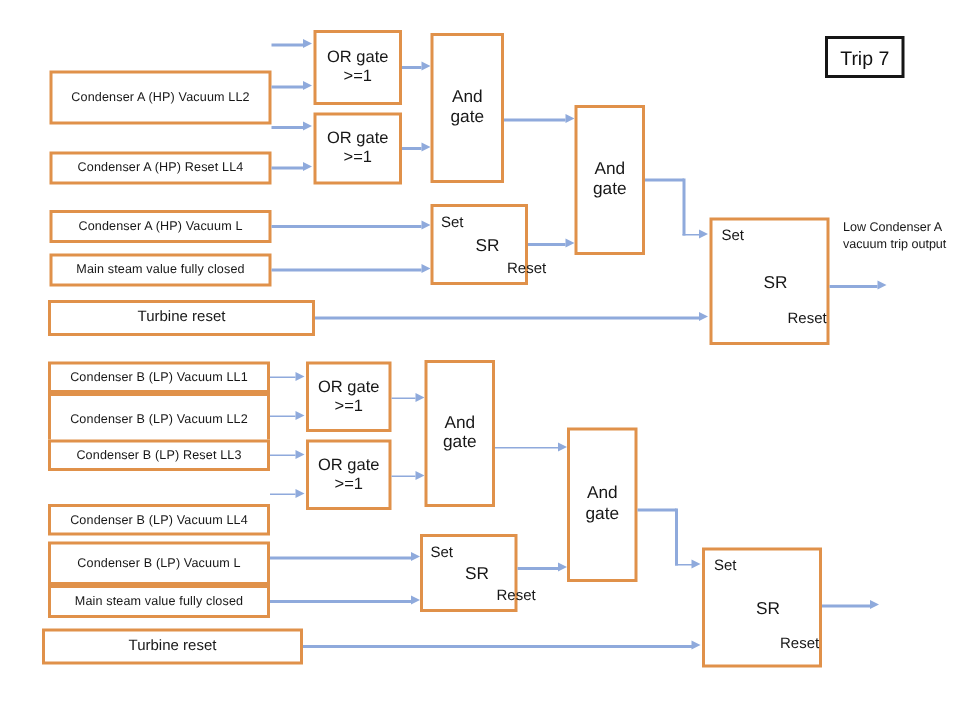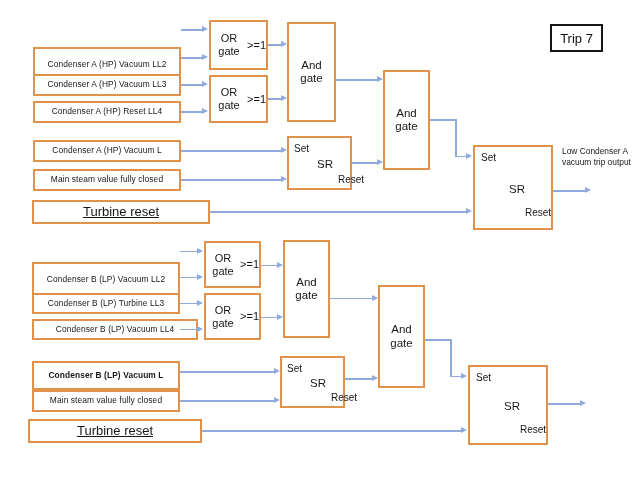--- a/index.html
+++ b/index.html
@@ -18,22 +18,22 @@
     border:2px solid #E0914A;
     background:#ffffff;
     color:#171717;
     display:flex;
     align-items:center;
     justify-content:center;
     text-align:center;
     line-height:1.15;
   }
   .inp{font-size:8.4px;letter-spacing:.1px;}
-  .turbine{font-size:13px;text-decoration:underline;}
-  .gate{font-size:11px;flex-direction:row;}
+  .turbine{font-size:10px;}
+  .gate{font-size:11px;flex-direction:column;}
   .gate span{display:block;}
   .andgate{font-size:11.5px;flex-direction:column;}
 
   
   .sr{display:block;}
   .sr .set{position:absolute;font-size:10px;}
   .sr .rst{position:absolute;font-size:10px;margin-left:46px;}
   .sr .srtxt{position:absolute;font-size:11.5px;}
 
   
@@ -62,23 +62,20 @@
   }
 </style>
 </head>
 <body>
 
 <div id="stage">
 
   <div class="blk inp" style="left:33px;top:47px;width:148px;height:36px;">
     <span>Condenser A (HP) Vacuum LL2</span>
   </div>
-  <div class="blk inp" style="left:33px;top:74px;width:148px;height:22px;">
-    <span>Condenser A (HP) Vacuum LL3</span>
-  </div>
   <div class="blk inp" style="left:33px;top:101px;width:148px;height:22px;">
     <span>Condenser A (HP) Reset LL4</span>
   </div>
 
   <div class="ln lnh" style="left:181px;top:29.2px;width:21px;"></div>
   <div class="arw" style="left:202px;top:26.4px;"></div>
   <div class="ln lnh" style="left:181px;top:57.2px;width:21px;"></div>
   <div class="arw" style="left:202px;top:54.4px;"></div>
   <div class="ln lnh" style="left:181px;top:84.2px;width:21px;"></div>
   <div class="arw" style="left:202px;top:81.4px;"></div>
@@ -151,27 +148,30 @@
   </div>
 
   <div class="ln lnh" style="left:553px;top:190.2px;width:32px;"></div>
   <div class="arw" style="left:585px;top:187.4px;"></div>
   <div class="outcap" style="left:562px;top:146px;">Low Condenser A vacuum trip output</div>
 
   <div class="trip" style="left:550px;top:24px;width:53px;height:28px;">
     <span>Trip 7</span>
   </div>
 
+  <div class="blk inp" style="left:32px;top:241px;width:148px;height:21px;">
+    <span>Condenser B (LP) Vacuum LL1</span>
+  </div>
   <div class="blk inp" style="left:32px;top:262px;width:148px;height:36px;">
     <span>Condenser B (LP) Vacuum LL2</span>
   </div>
   <div class="blk inp" style="left:32px;top:293px;width:148px;height:21px;">
-    <span>Condenser B (LP) Turbine LL3</span>
-  </div>
-  <div class="blk inp" style="left:32px;top:319px;width:166px;height:21px;">
+    <span>Condenser B (LP) Reset LL3</span>
+  </div>
+  <div class="blk inp" style="left:32px;top:336px;width:148px;height:21px;">
     <span>Condenser B (LP) Vacuum LL4</span>
   </div>
 
   <div class="ln lnh" style="left:180px;top:250.8px;width:17px;"></div>
   <div class="arw" style="left:197px;top:248px;"></div>
   <div class="ln lnh" style="left:180px;top:276.8px;width:17px;"></div>
   <div class="arw" style="left:197px;top:274px;"></div>
   <div class="ln lnh" style="left:180px;top:302.8px;width:17px;"></div>
   <div class="arw" style="left:197px;top:300px;"></div>
   <div class="ln lnh" style="left:180px;top:328.8px;width:17px;"></div>
@@ -192,21 +192,21 @@
   <div class="arw" style="left:277px;top:314px;"></div>
 
   <div class="blk andgate" style="left:283px;top:240px;width:47px;height:98px;">
     <span>And</span>
     <span>gate</span>
   </div>
 
   <div class="ln lnh" style="left:330px;top:297.8px;width:42px;"></div>
   <div class="arw" style="left:372px;top:295px;"></div>
 
-  <div class="blk inp" style="left:32px;top:361px;width:148px;height:29px;font-weight:bold;">
+  <div class="blk inp" style="left:32px;top:361px;width:148px;height:29px;">
     <span>Condenser B (LP) Vacuum L</span>
   </div>
   <div class="blk inp" style="left:32px;top:390px;width:148px;height:22px;">
     <span>Main steam value fully closed</span>
   </div>
 
   <div class="ln lnh" style="left:180px;top:371.2px;width:94px;"></div>
   <div class="arw" style="left:274px;top:368.4px;"></div>
   <div class="ln lnh" style="left:180px;top:400.2px;width:94px;"></div>
   <div class="arw" style="left:274px;top:397.4px;"></div>

